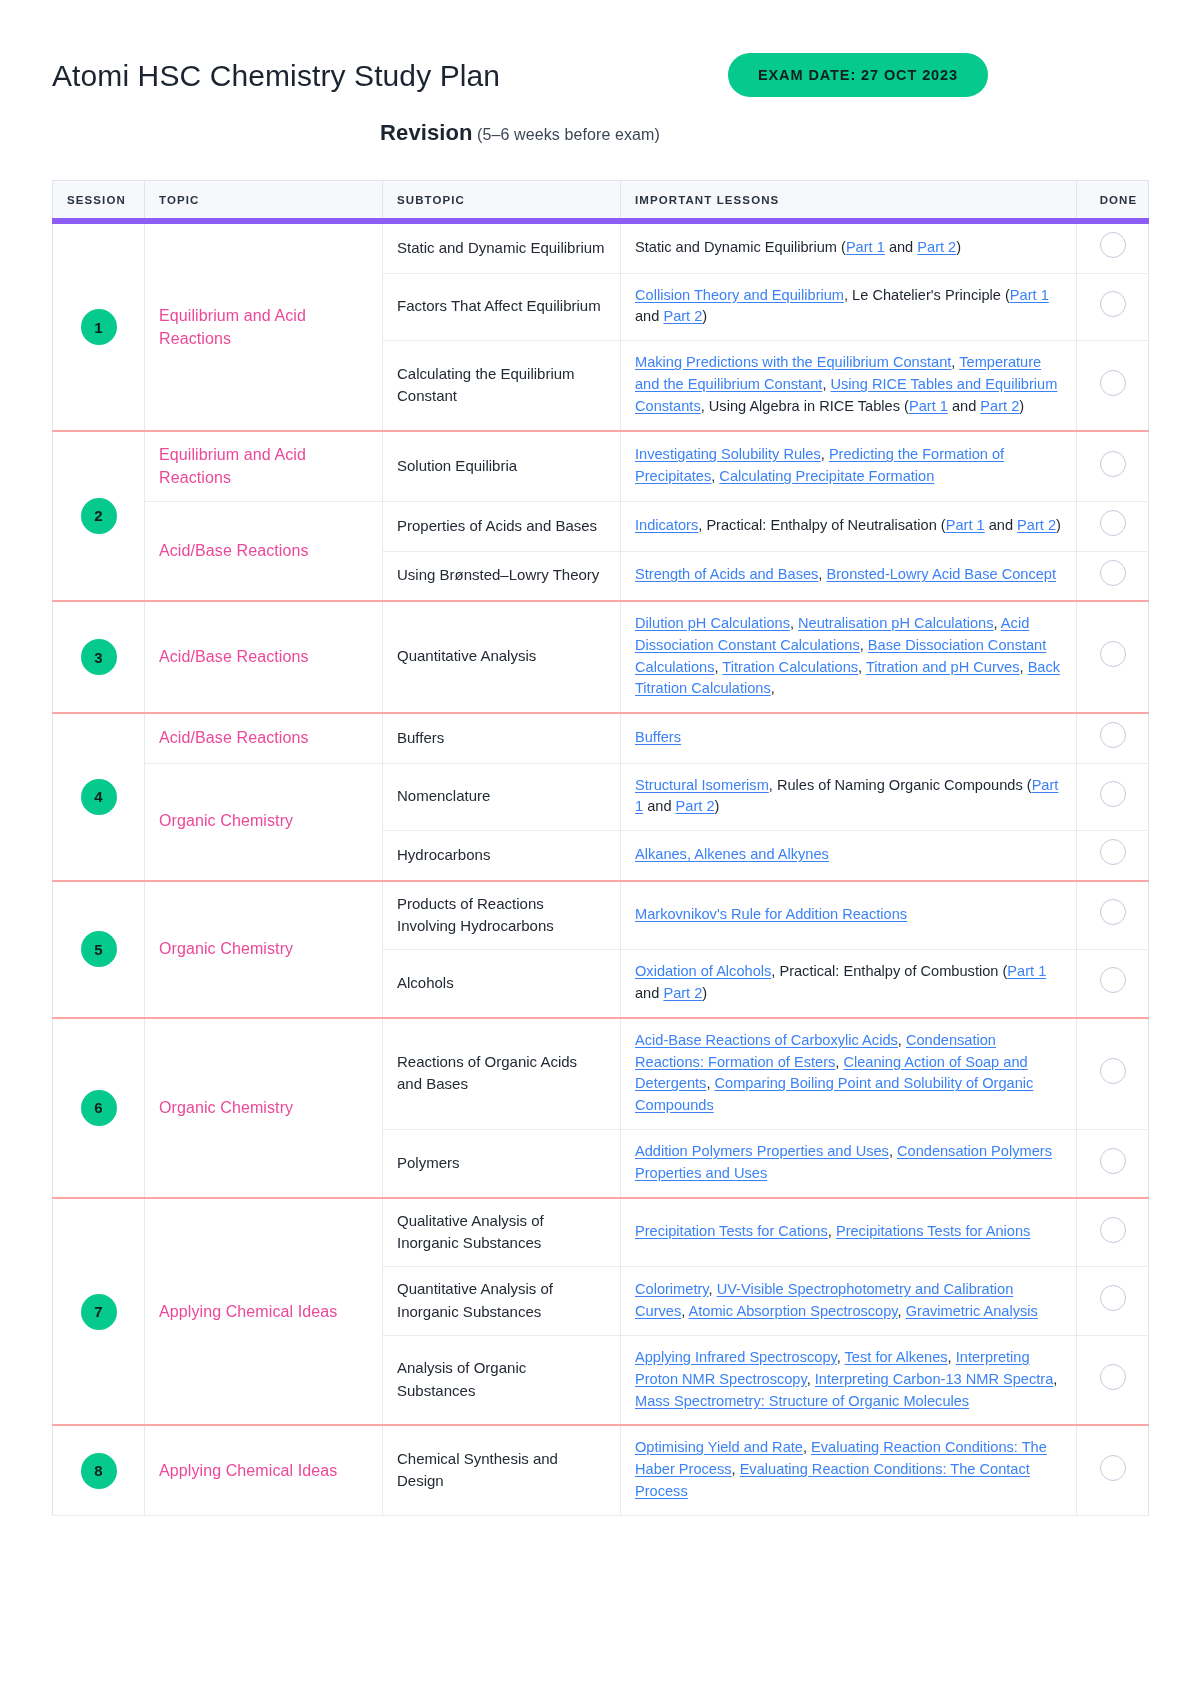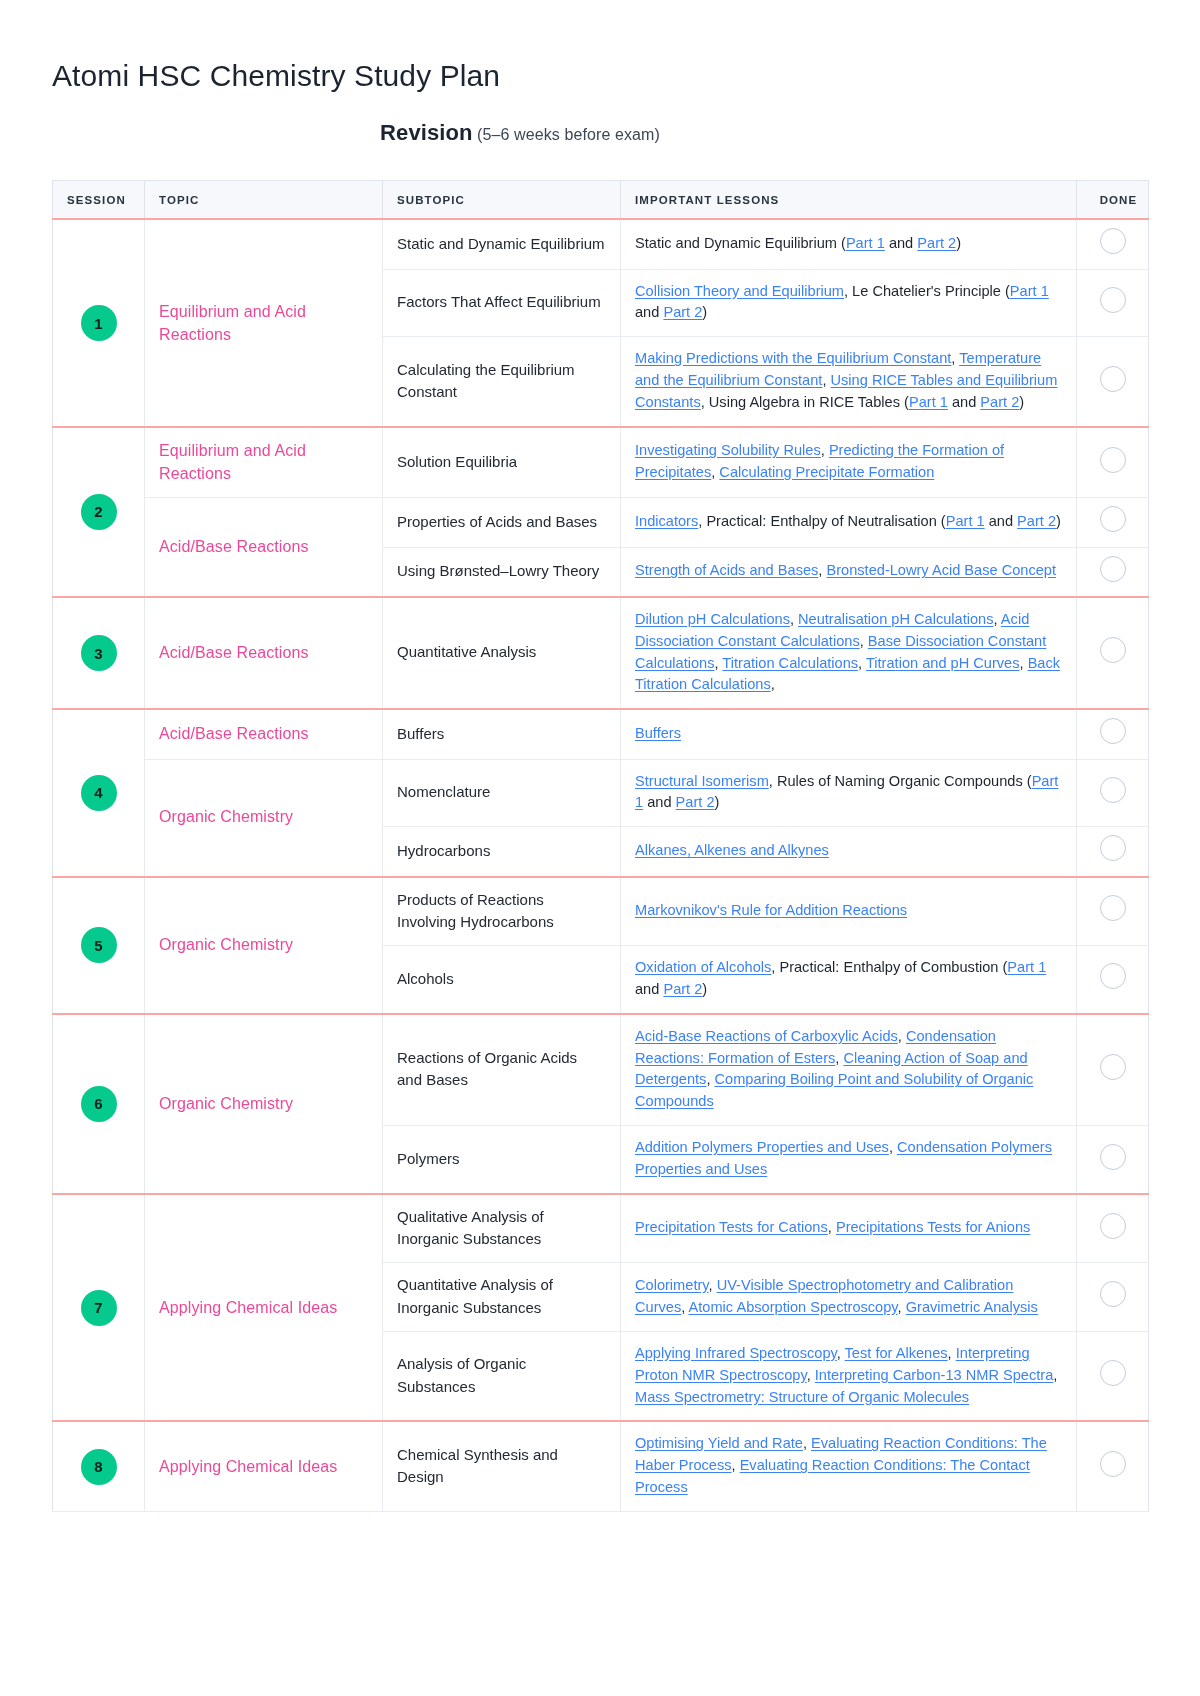--- a/index.html
+++ b/index.html
@@ -83,21 +83,21 @@
 
   thead th {
     background: #f6f8fb;
     font-size: 11.5px;
     font-weight: 700;
     letter-spacing: 1.1px;
     color: #2a3340;
     text-align: left;
     padding: 13px 14px 12px 14px;
     border-right: 1px solid #dfe4ec;
-    border-bottom: 1px solid #8b5cf6;
+    border-bottom: 6px solid #8b5cf6;
     vertical-align: middle;
     white-space: nowrap;
   }
   thead th.done-h { text-align: center; padding-left: 20px; padding-right: 8px; }
   thead th:last-child { border-right: none; }
 
   tbody td {
     border-right: 1px solid #e6eaf1;
     border-bottom: 1px solid #e9edf3;
     padding: 11px 14px 12px 14px;
@@ -164,20 +164,21 @@
     padding-right: 10px;
   }
 </style>
 </head>
 <body>
 
 <div class="page">
 
   <div class="header-row">
     <div class="doc-title">Atomi HSC Chemistry Study Plan</div>
+    <div class="exam-badge">EXAM DATE: 27 OCT 2023</div>
   </div>
 
   <div class="section-heading">
     <span class="strong">Revision</span>
     <span class="sub">(5–6 weeks before exam)</span>
   </div>
 
   <table class="plan">
     <colgroup>
       <col class="c-session">

